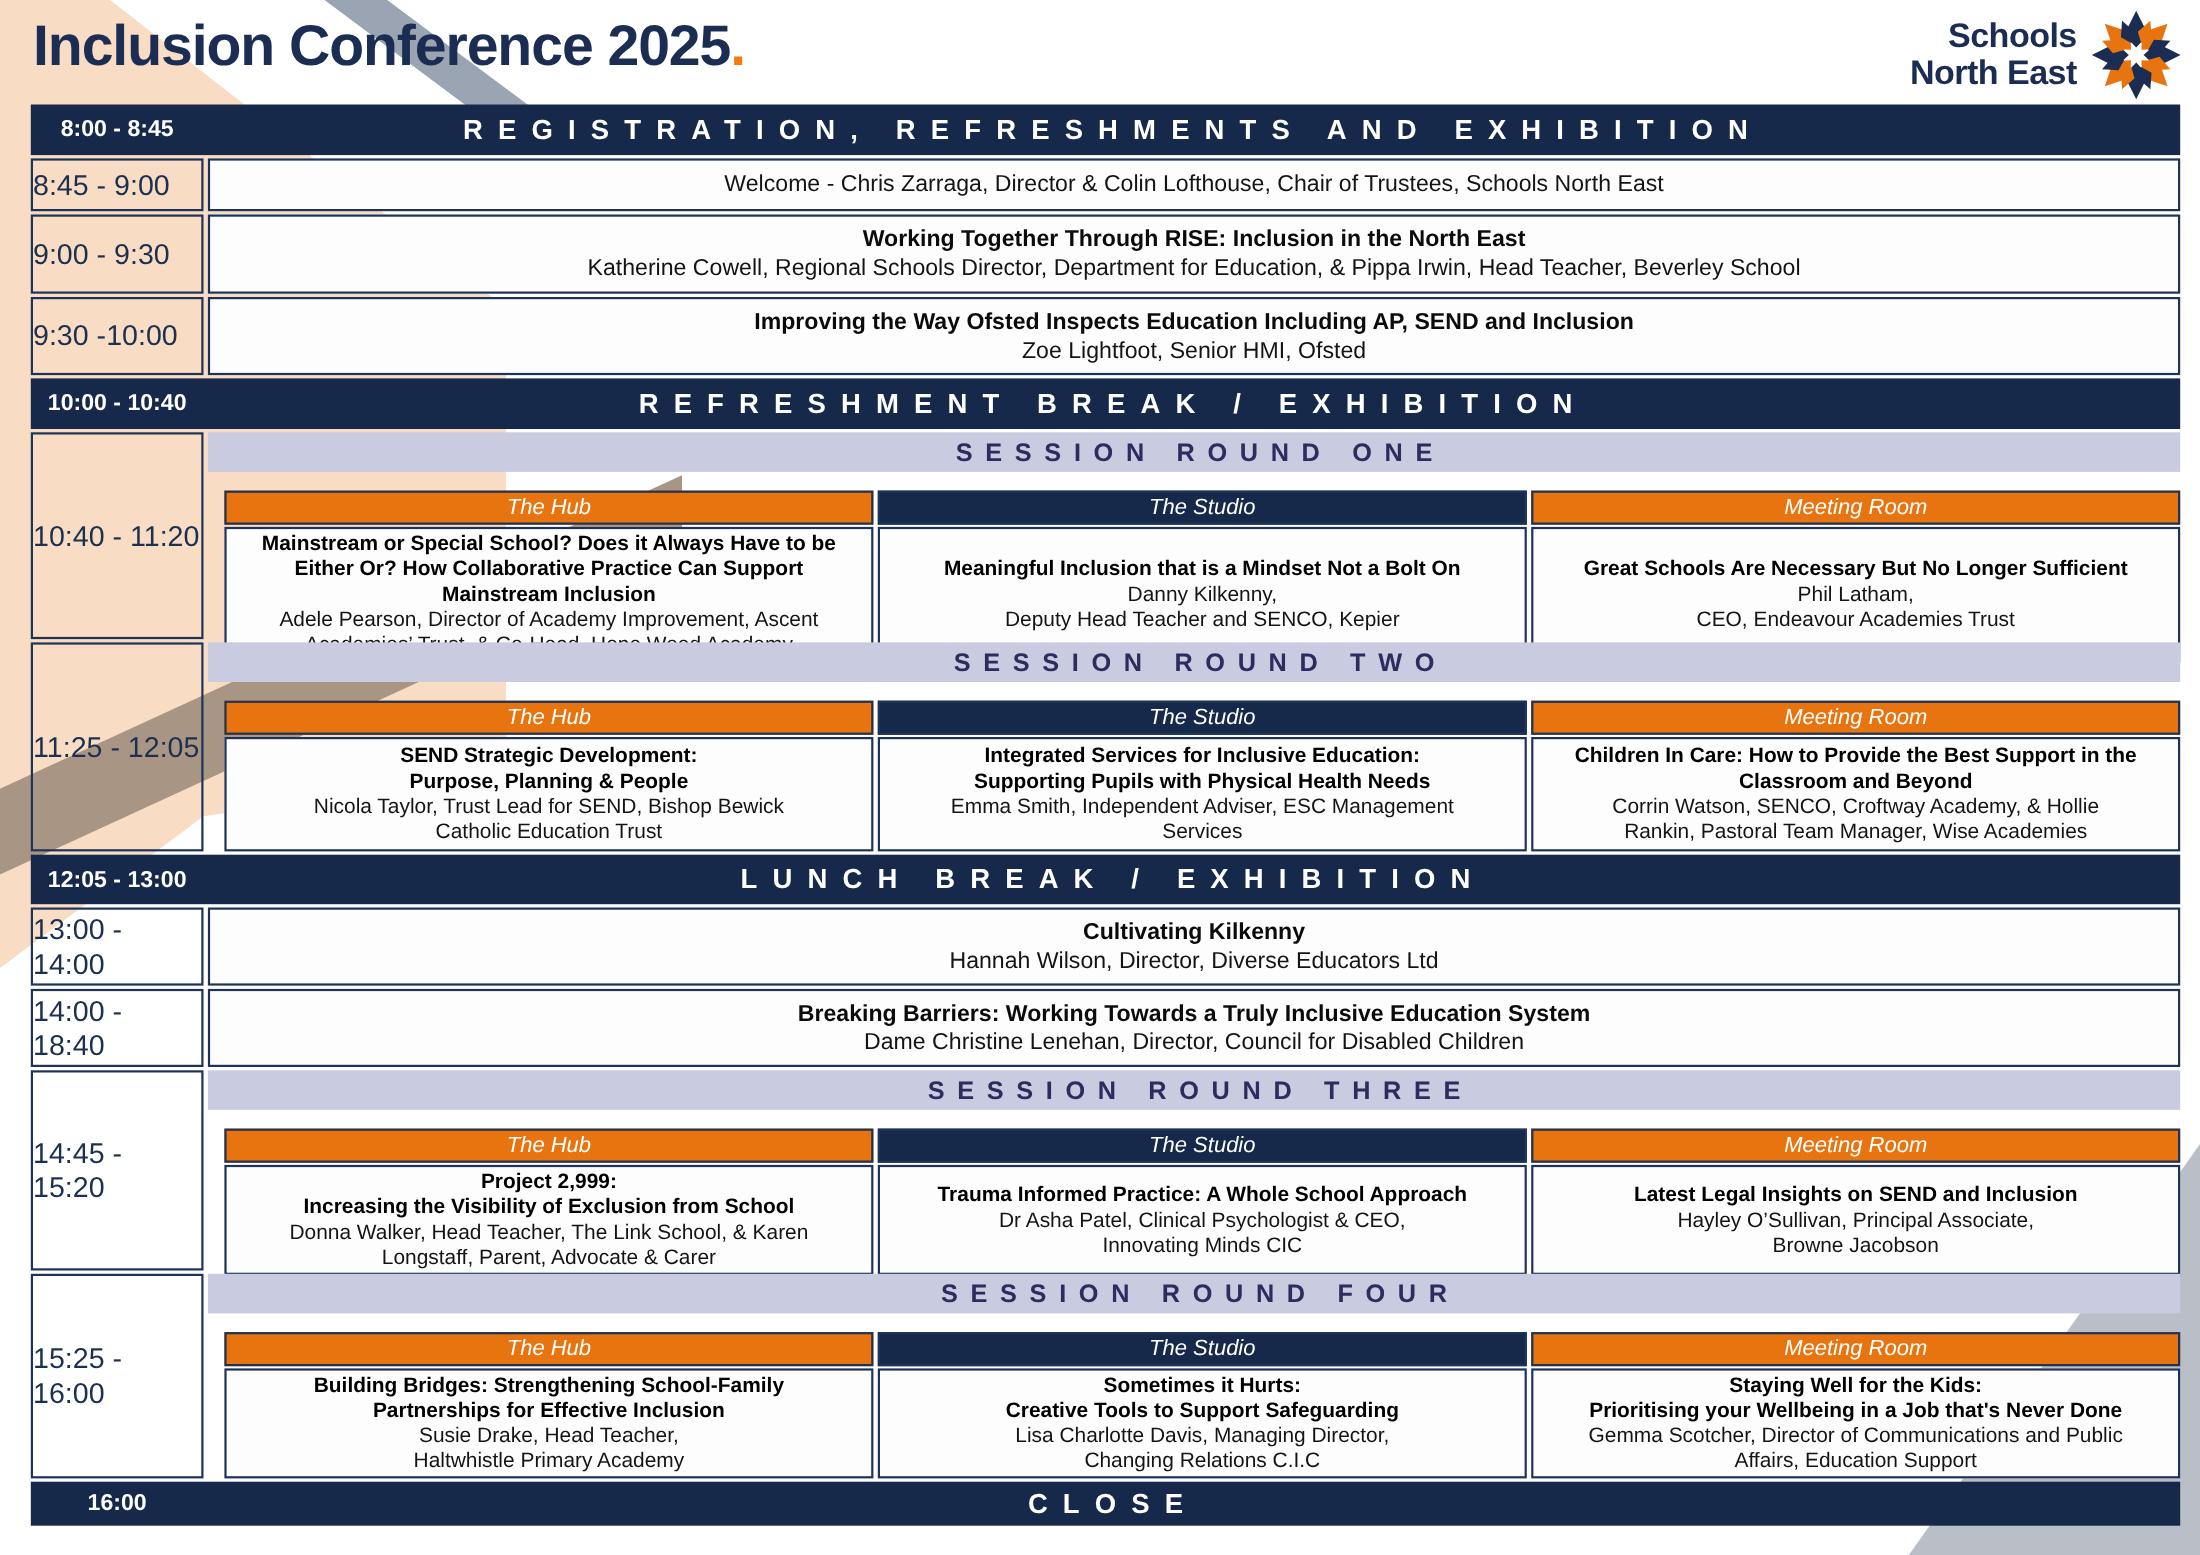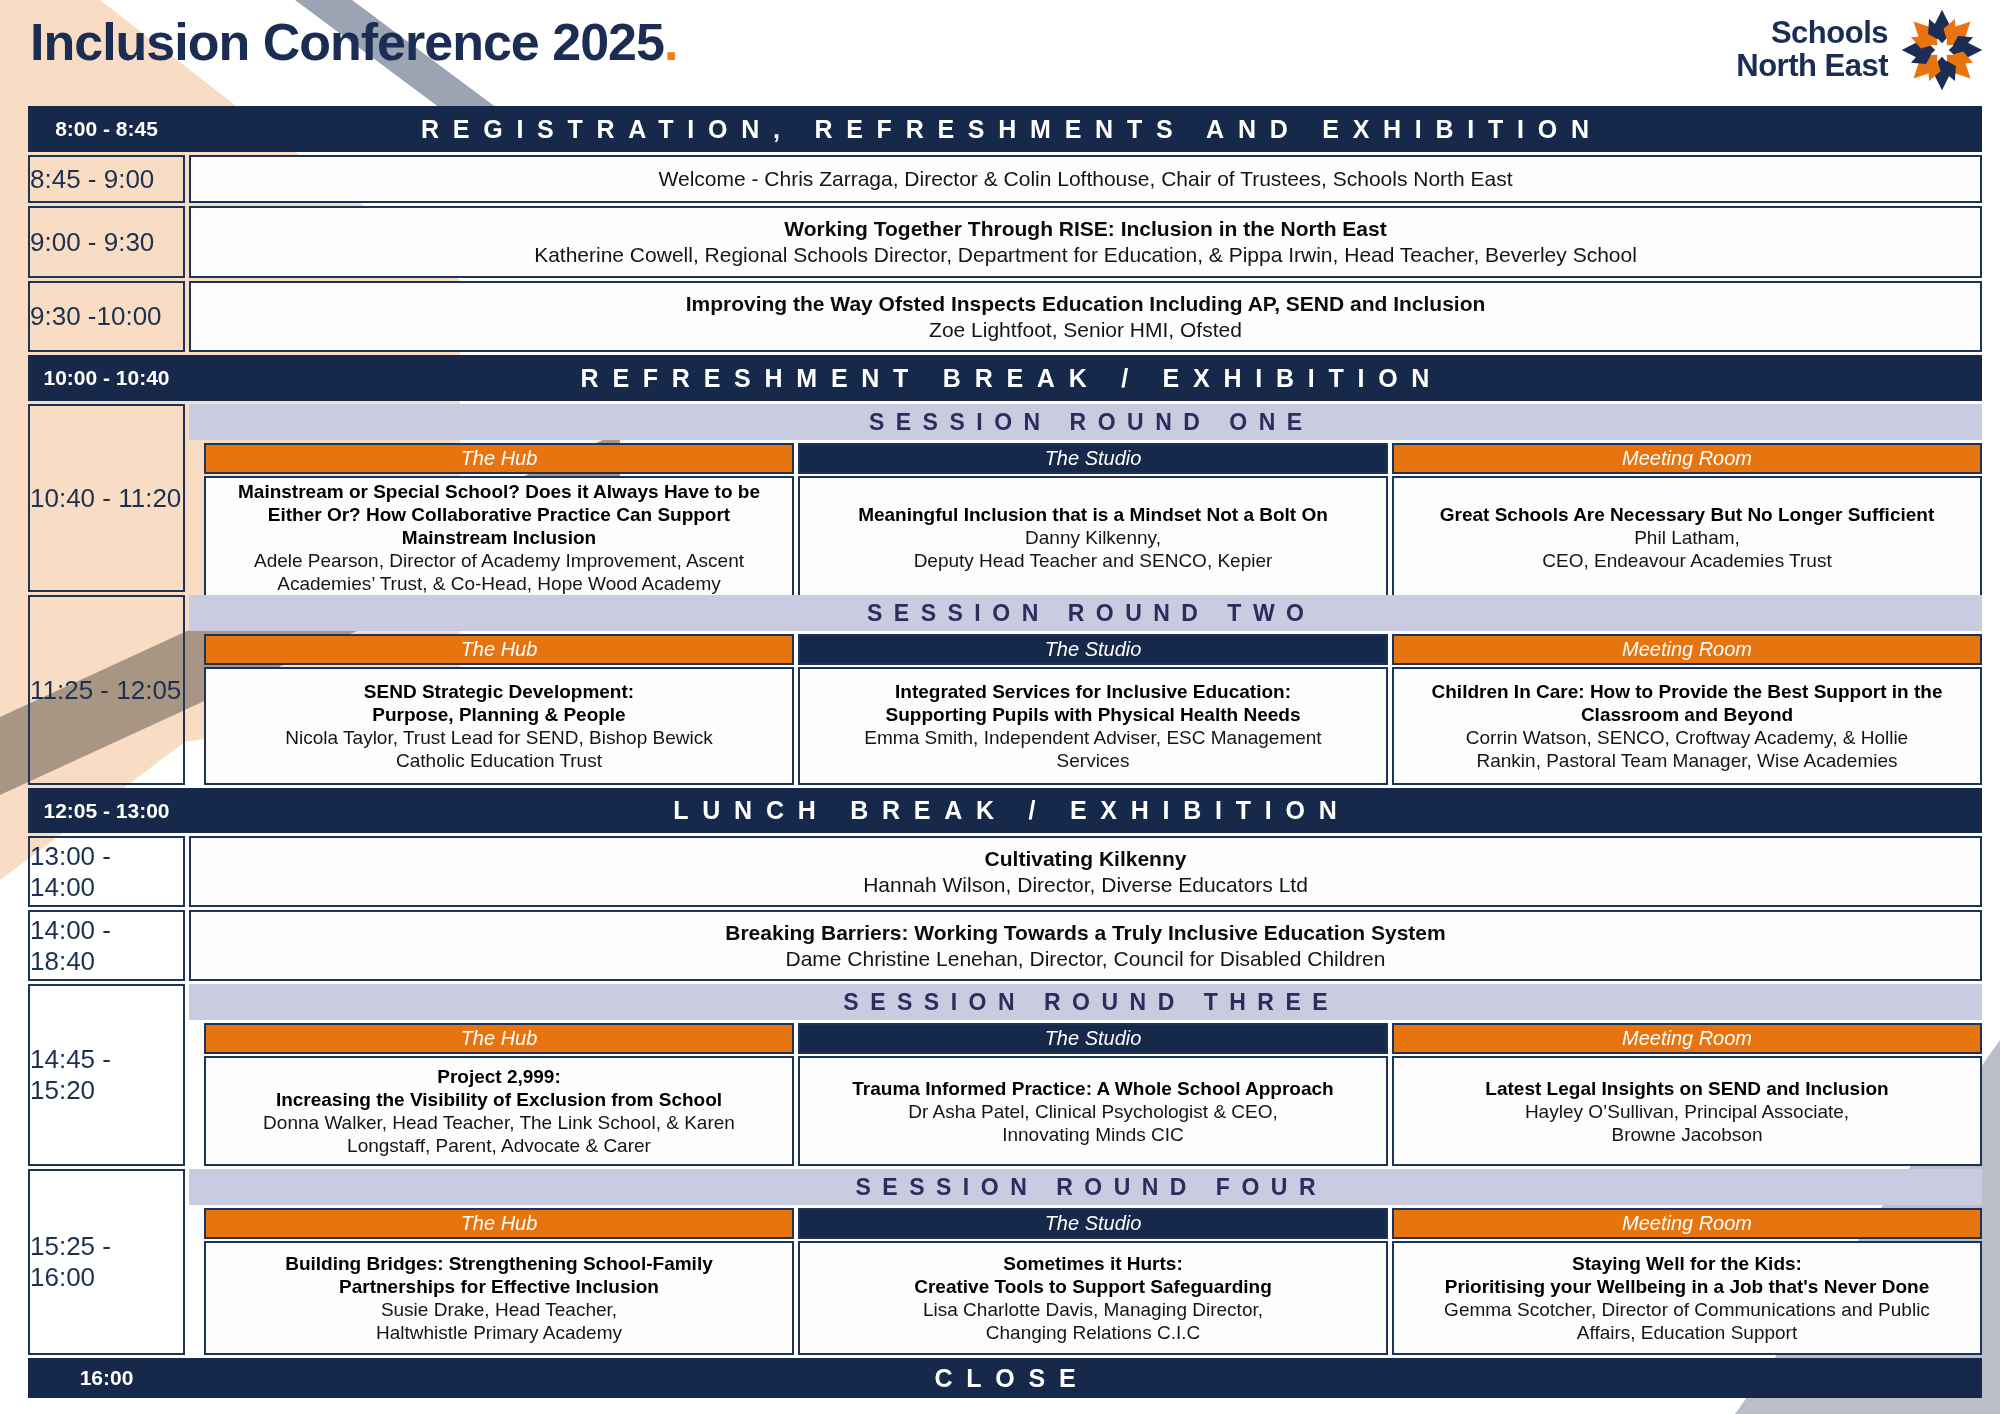--- a/index.html
+++ b/index.html
@@ -23,21 +23,21 @@
   .corner-gray{background:#b9bec7;clip-path:polygon(1735px 1414px,2000px 1040px,2000px 1414px);}
 
   h1.title{
     position:absolute;left:30px;top:12px;margin:0;
     font-size:52px;font-weight:bold;letter-spacing:-1px;color:#1b2d52;white-space:nowrap;
   }
   h1.title .dot{color:#f07c12;}
   .logo{position:absolute;right:16px;top:8px;display:flex;align-items:center;gap:12px;}
   .logo-text{text-align:right;font-weight:bold;font-size:31px;line-height:1.06;color:#1b2d52;letter-spacing:-0.5px;}
 
-  .table{position:absolute;left:28px;top:106px;width:1954px;display:flex;flex-direction:column;gap:3px;}
+  .table{position:absolute;left:28px;top:95px;width:1954px;display:flex;flex-direction:column;gap:3px;}
   .row,.round{display:flex;gap:4px;}
   .time{
     flex:0 0 157px;width:157px;box-sizing:border-box;border:2px solid var(--border);
     display:flex;align-items:center;justify-content:flex-start;
     color:var(--time-text);font-size:26px;background:transparent;
   }
   .cell{
     flex:1;box-sizing:border-box;border:2px solid var(--border);background:#fdfdfe;
     display:flex;flex-direction:column;justify-content:center;text-align:center;padding:3px 8px;
   }
@@ -46,21 +46,21 @@
 
   .bar{position:relative;background:var(--navy);color:#fff;}
   .bar-time{
     position:absolute;left:0;top:0;bottom:0;width:157px;
     display:flex;align-items:center;justify-content:center;font-weight:bold;font-size:21px;
   }
   .bar-label{
     position:absolute;inset:0;display:flex;align-items:center;justify-content:center;
     font-weight:bold;font-size:25px;letter-spacing:.55em;padding-left:.55em;white-space:nowrap;
   }
-  .round-main{flex:1;display:flex;flex-direction:column;gap:3px;}
+  .round-main{flex:1;display:flex;flex-direction:column;gap:17px;}
   .band{
     height:36px;flex:0 0 36px;background:var(--lavender);color:var(--band-text);
     display:flex;align-items:center;justify-content:center;
     font-weight:bold;font-size:23px;letter-spacing:.5em;padding-left:.5em;white-space:nowrap;
   }
   .cols{flex:1;display:flex;gap:4px;margin-left:15px;}
   .col{flex:1;display:flex;flex-direction:column;gap:2px;min-width:0;}
   .room{
     height:31px;flex:0 0 31px;box-sizing:border-box;border:2px solid var(--border);
     color:#fff;font-style:italic;font-size:20px;

